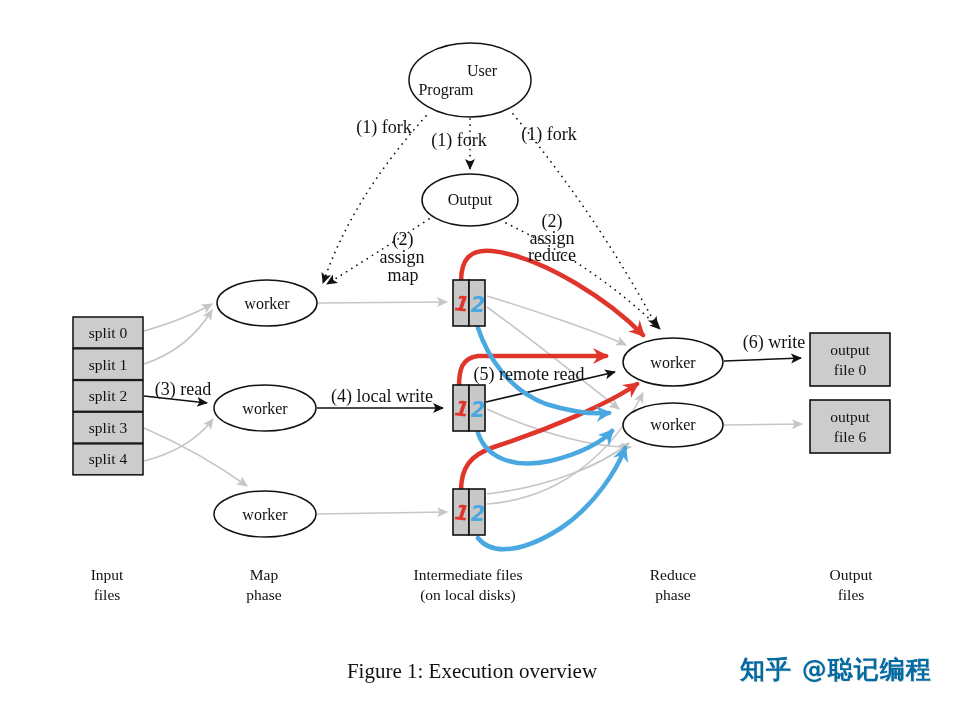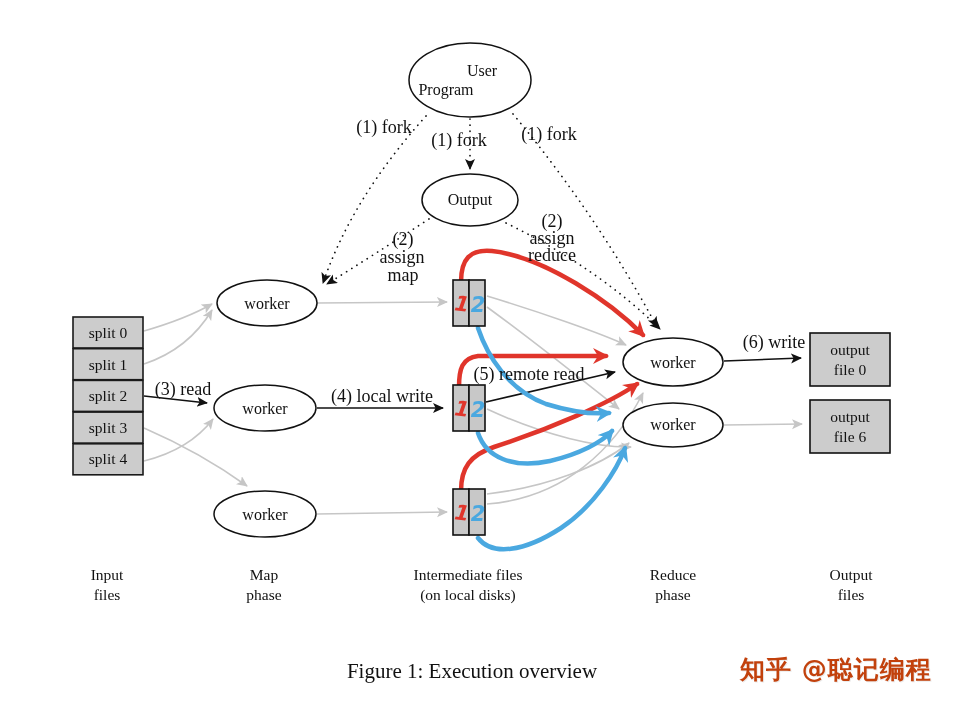--- a/index.html
+++ b/index.html
@@ -7,21 +7,21 @@
           font-family:"Liberation Serif", serif;color:#111;overflow:hidden;}
   .canvas svg{position:absolute;left:0;top:0;}
   .lbl{position:absolute;transform:translate(-50%,-50%);white-space:nowrap;
        font-family:"Liberation Serif", serif;color:#111;}
   .f16{font-size:16px;}
   .f15{font-size:15.5px;}
   .f13{font-size:18px;}
   .caption{font-size:21px;}
   .watermark{position:absolute;left:740px;top:653px;width:225px;
        font-family:"DejaVu Sans", sans-serif;font-weight:bold;
-       font-size:25px;letter-spacing:1px;color:#c2410c;
+       font-size:25px;letter-spacing:1px;color:#0369a1;
        text-shadow:1px 1px 0 #ececec;}
 </style>
 </head>
 <body>
 
 <div class="canvas">
 
   <svg width="976" height="705" viewBox="0 0 976 705">
     <defs>
       <marker id="mB" markerUnits="userSpaceOnUse" markerWidth="13" markerHeight="11" refX="10" refY="5" orient="auto">

